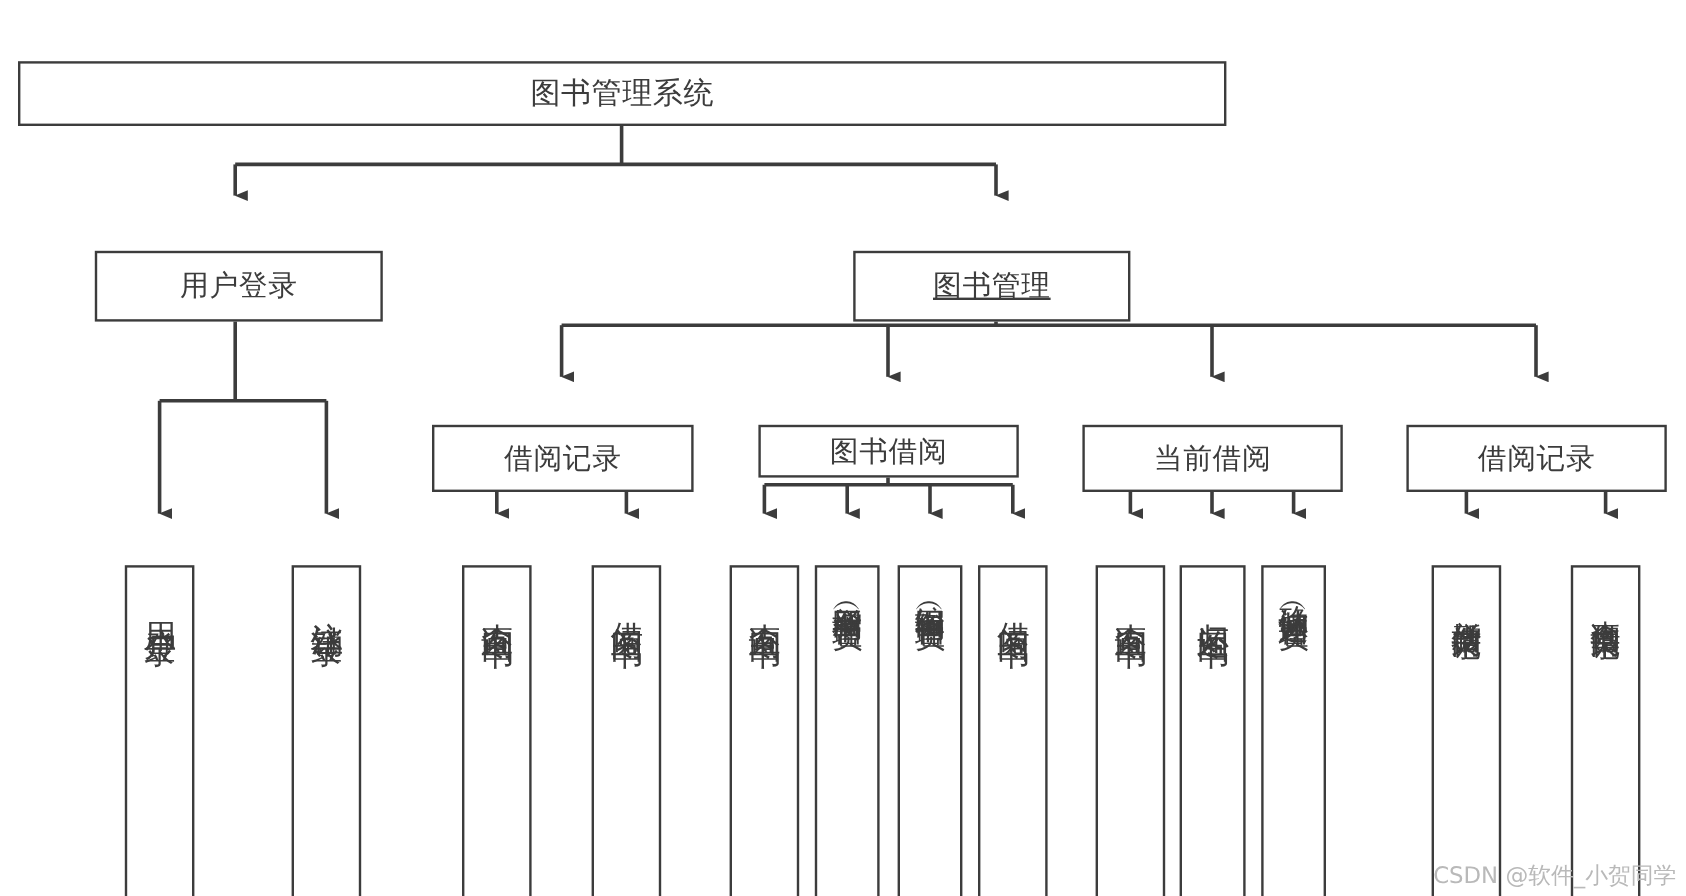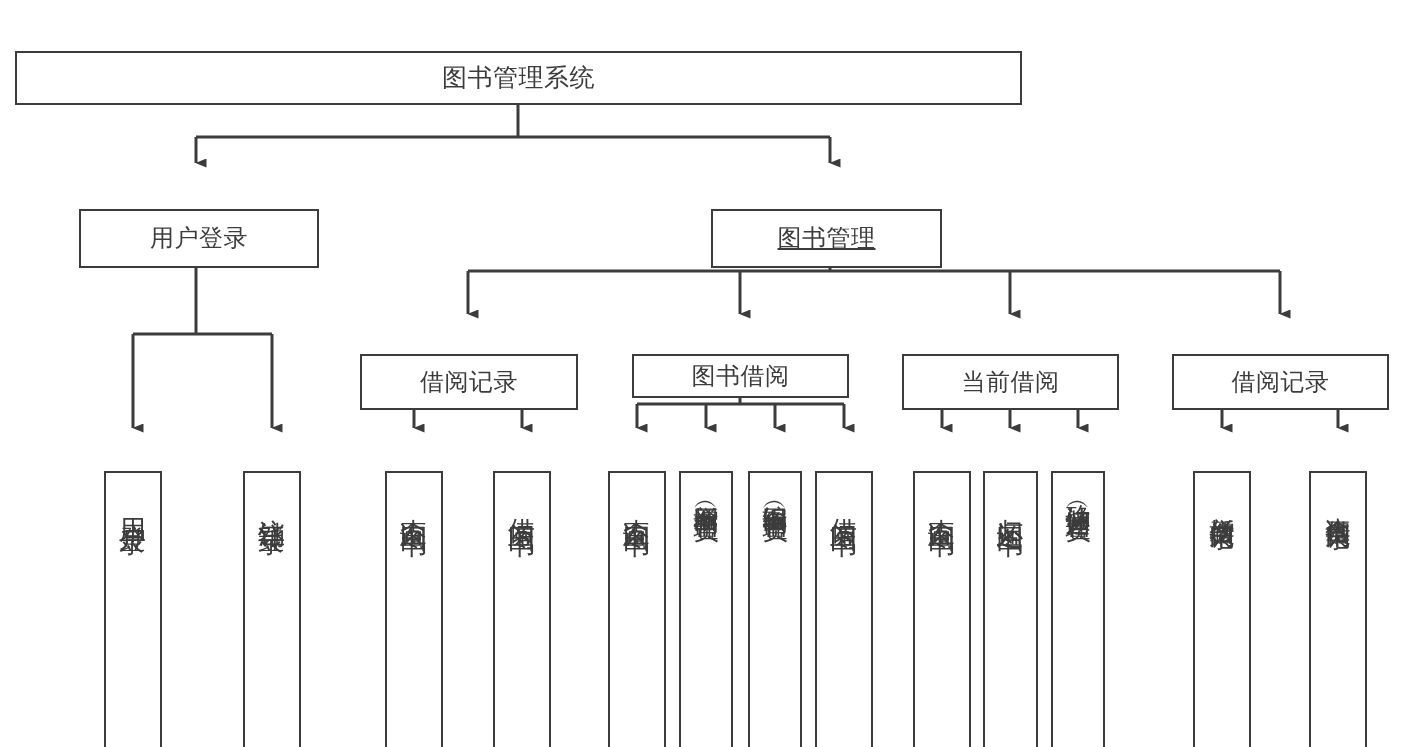--- a/index.html
+++ b/index.html
@@ -182,14 +182,15 @@
     <span class="lbl">确认归还（管理员）</span>
   </div>
 
   <div class="node v narrow" style="left:1193px;top:435px;width:58px;height:298px;">
     <span class="lbl">新增借阅记录</span>
   </div>
   <div class="node v narrow" style="left:1309px;top:435px;width:58px;height:298px;">
     <span class="lbl">查询借阅记录</span>
   </div>
 
+  <div id="watermark">CSDN @软件_小贺同学</div>
 
 </div>
 
 </body></html>

